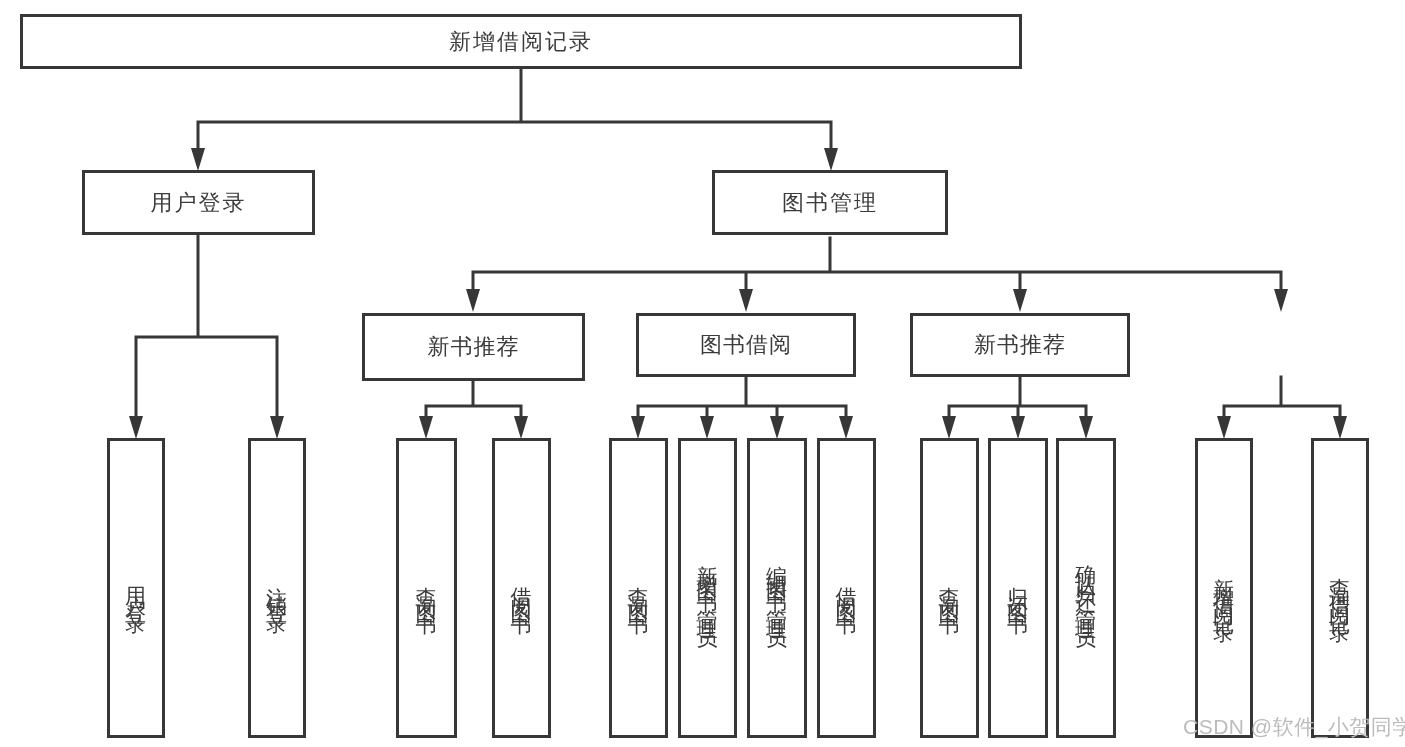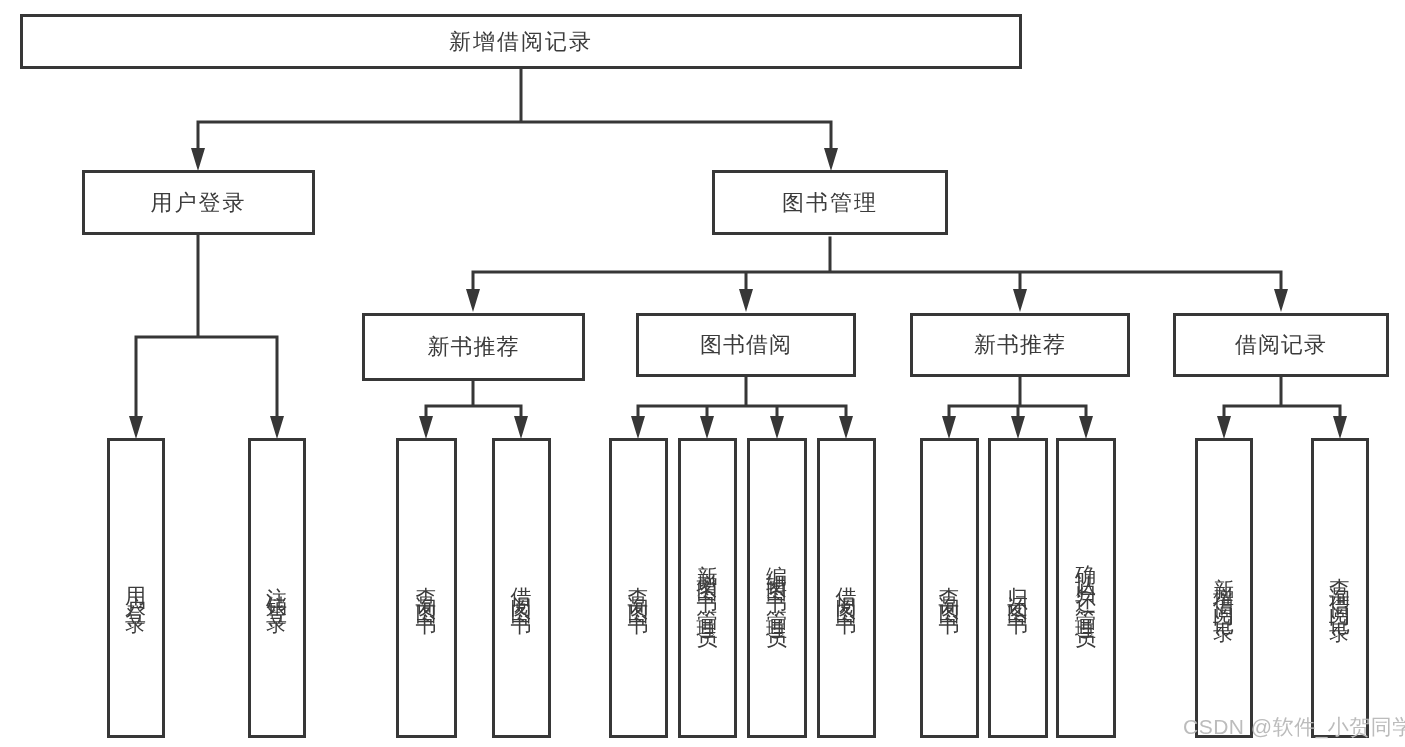--- a/index.html
+++ b/index.html
@@ -93,21 +93,20 @@
   </svg>
 
   <div class="box h1" style="left:20px; top:14px; width:1002px; height:55px;">新增借阅记录</div>
 
   <div class="box h2" style="left:82px; top:170px; width:233px; height:65px;">用户登录</div>
   <div class="box h2" style="left:712px; top:170px; width:236px; height:65px;">图书管理</div>
 
   <div class="box h3" style="left:362px; top:313px; width:223px; height:68px;">新书推荐</div>
   <div class="box h3" style="left:636px; top:313px; width:220px; height:64px;">图书借阅</div>
   <div class="box h3" style="left:910px; top:313px; width:220px; height:64px;">新书推荐</div>
-  <div class="box h3" style="left:1173px; top:313px; width:216px; height:64px;">借阅记录</div>
 
   <div class="box leaf" style="left:107px; width:58px;">用户登录</div>
   <div class="box leaf" style="left:248px; width:58px;">注销登录</div>
 
   <div class="box leaf" style="left:396px; width:61px;">查询图书</div>
   <div class="box leaf" style="left:492px; width:59px;">借阅图书</div>
 
   <div class="box leaf" style="left:609px; width:59px;">查询图书</div>
   <div class="box leaf" style="left:678px; width:59px;">新增图书（管理员）</div>
   <div class="box leaf" style="left:747px; width:60px;">编辑图书（管理员）</div>

